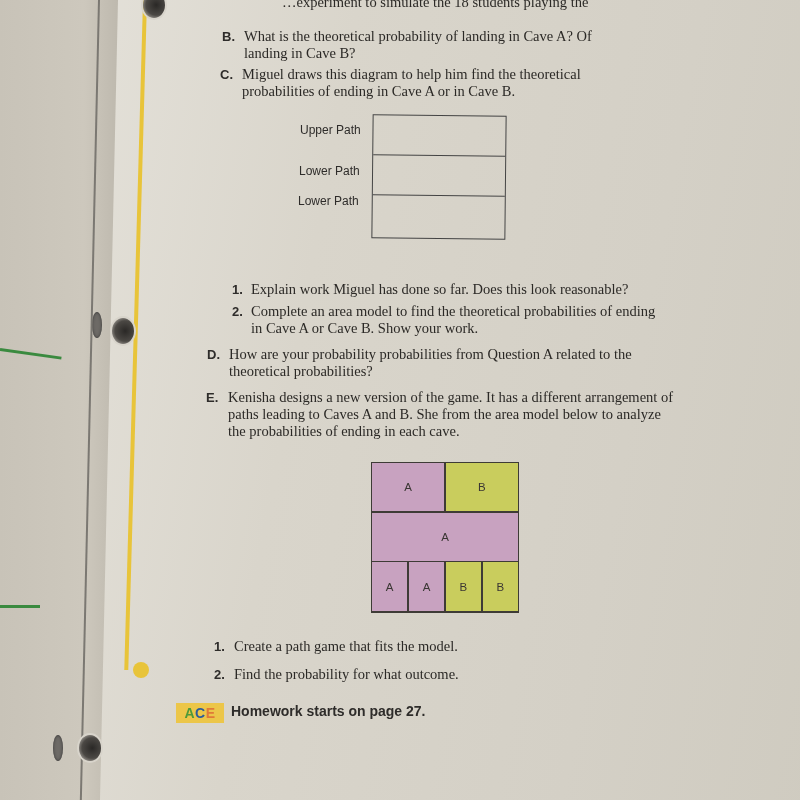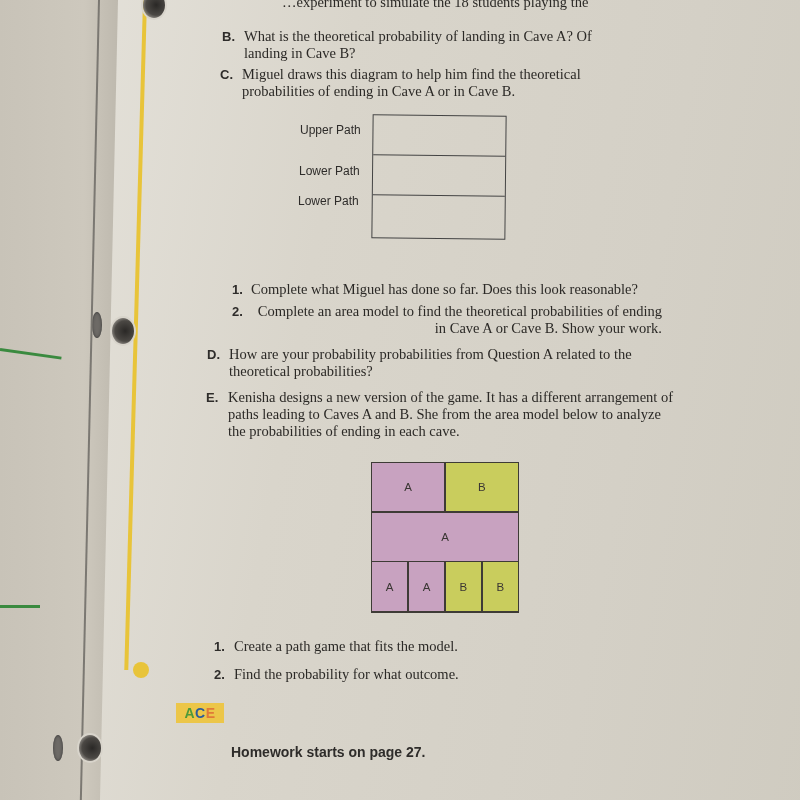--- a/index.html
+++ b/index.html
@@ -87,21 +87,21 @@
     
     .ace {
       position: absolute; left: 176px; top: 703px; width: 48px; height: 20px;
       background: #ecc649; display: flex; align-items: center; justify-content: center;
       font-family: "Liberation Sans", sans-serif; font-weight: bold; font-size: 14px; letter-spacing: 0.5px;
     }
     .ace .a { color: #4e9a3a; }
     .ace .c { color: #2d5d9a; }
     .ace .e { color: #e07a38; }
     .homework {
-      position: absolute; left: 231px; top: 744px;
+      position: absolute; left: 231px; top: 703px;
       font-family: "Liberation Sans", sans-serif; font-weight: bold; font-size: 14px; color: #2e2c2a;
     }
   </style>
 </head>
 <body>
 
 <div class="left-page">
   <div class="green-rule r1"></div>
   <div class="green-rule r2"></div>
   <div class="left-hole" style="left:92px; top:312px;"></div>
@@ -136,25 +136,25 @@
   <div class="path-label" style="left:2px; top:81px;">Lower Path</div>
   <div class="path-box">
     <div class="path-row"></div>
     <div class="path-row"></div>
     <div class="path-row"></div>
   </div>
 </div>
 
 <div class="q" style="left:232px; top:281px; width:430px;">
   <span class="label lead">1.</span>
-  <span class="body" style="padding-left:19px;">Complete what Miguel has done so far. Does this look reasonable?</span>
+  <span class="body" style="padding-left:19px;">Explain work Miguel has done so far. Does this look reasonable?</span>
 </div>
 <div class="q" style="left:232px; top:303px; width:430px;">
   <span class="label lead">2.</span>
-  <span class="body" style="padding-left:19px;text-align:right;">Complete an area model to find the theoretical probabilities of ending in Cave A or Cave B. Show your work.</span>
+  <span class="body" style="padding-left:19px;">Complete an area model to find the theoretical probabilities of ending in Cave A or Cave B. Show your work.</span>
 </div>
 
 <div class="q" style="left:207px; top:346px; width:470px;">
   <span class="label lead">D.</span>
   <span class="body">How are your probability probabilities from Question A related to the theoretical probabilities?</span>
 </div>
 
 <div class="q" style="left:206px; top:389px; width:470px;">
   <span class="label lead">E.</span>
   <span class="body">Kenisha designs a new version of the game. It has a different arrangement of paths leading to Caves A and B. She from the area model below to analyze the probabilities of ending in each cave.</span>

